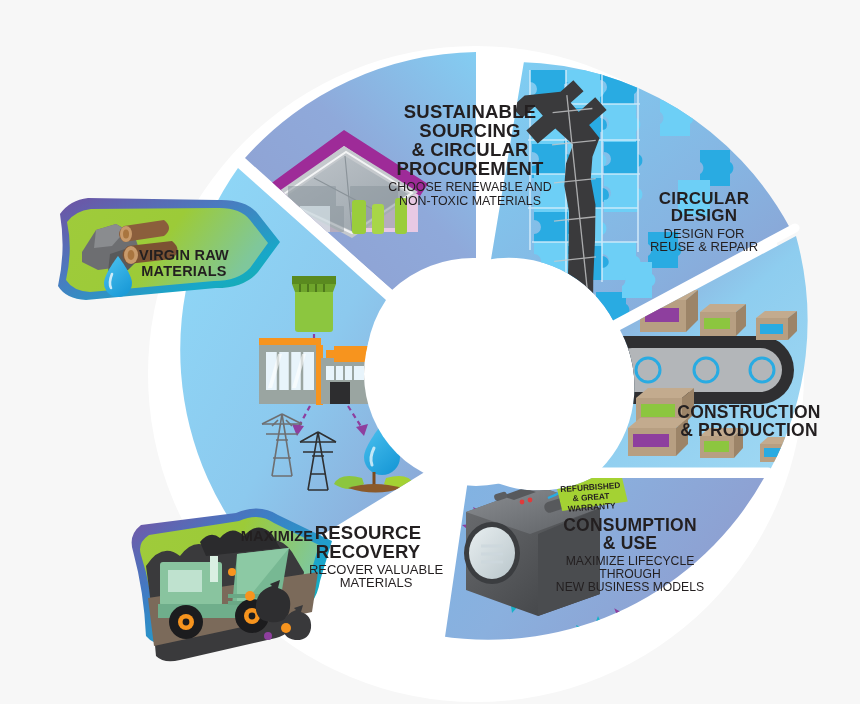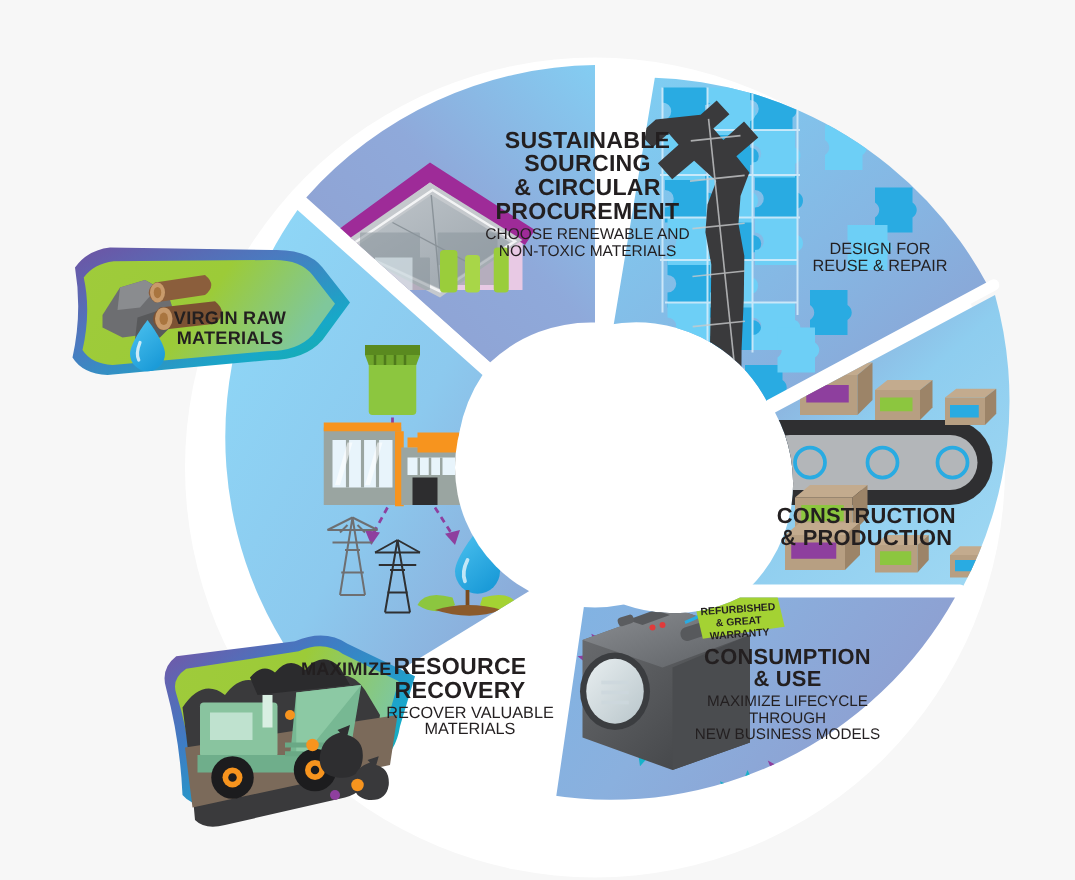--- a/index.html
+++ b/index.html
@@ -25,21 +25,21 @@
 
   
   #lbl-sourcing{left:382px;top:103px;width:176px;}
   #lbl-sourcing .t1{font-size:18.5px;}
   #lbl-sourcing .t2{font-size:12.4px;margin-top:3px;}
 
   #lbl-design{left:628px;top:190px;width:152px;}
   #lbl-design .t1{font-size:17px;}
   #lbl-design .t2{font-size:13px;margin-top:2px;}
 
-  #lbl-construction{left:596px;top:404px;width:194px;}
+  #lbl-construction{left:652px;top:404px;width:194px;}
   #lbl-construction .t1{font-size:17.5px;}
   #lbl-construction .t2{font-size:12.2px;margin-top:1px;}
 
   #lbl-consumption{left:540px;top:517px;width:180px;}
   #lbl-consumption .t1{font-size:17.5px;}
   #lbl-consumption .t2{font-size:12.2px;margin-top:2px;}
 
   #lbl-recovery{left:262px;top:476px;width:212px;}
   #lbl-recovery .t1{font-size:18.5px;margin-top:48px;}
   #lbl-recovery .t2{font-size:13px;margin-top:1px;margin-left:16px;}
@@ -568,20 +568,24 @@
       <div>&amp; CIRCULAR</div>
       <div>PROCUREMENT</div>
     </div>
     <div class="t2">
       <div>CHOOSE RENEWABLE AND</div>
       <div>NON-TOXIC MATERIALS</div>
     </div>
   </div>
 
   <div class="lbl" id="lbl-design">
+    <div class="t1">
+      <div>CIRCULAR</div>
+      <div>DESIGN</div>
+    </div>
     <div class="t2">
       <div>DESIGN FOR</div>
       <div>REUSE &amp; REPAIR</div>
     </div>
   </div>
 
   <div class="lbl" id="lbl-construction">
     <div class="t1">
       <div>CONSTRUCTION</div>
       <div>&amp; PRODUCTION</div>

